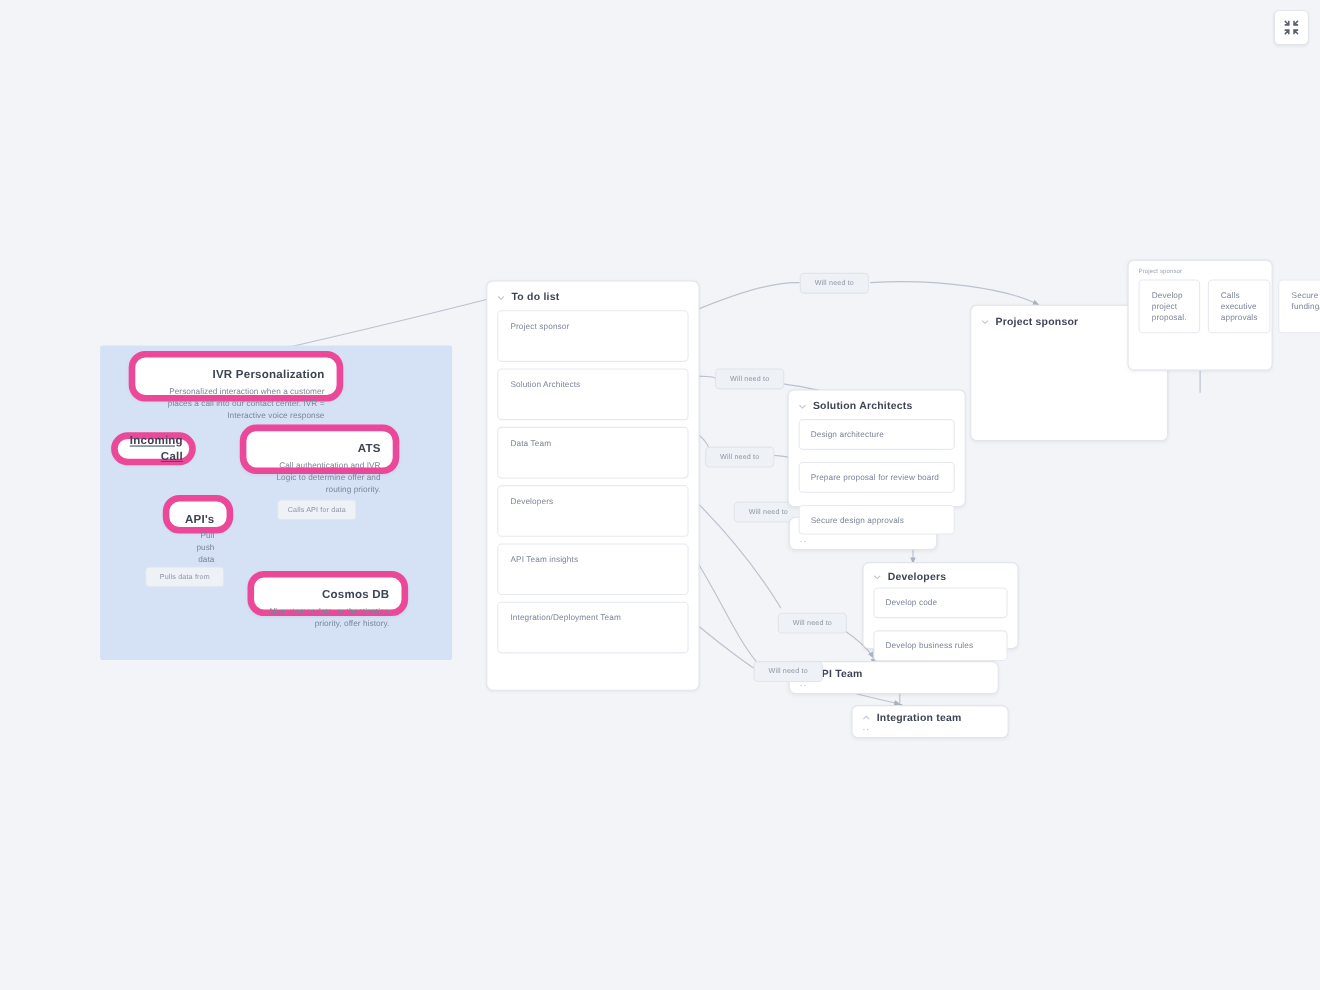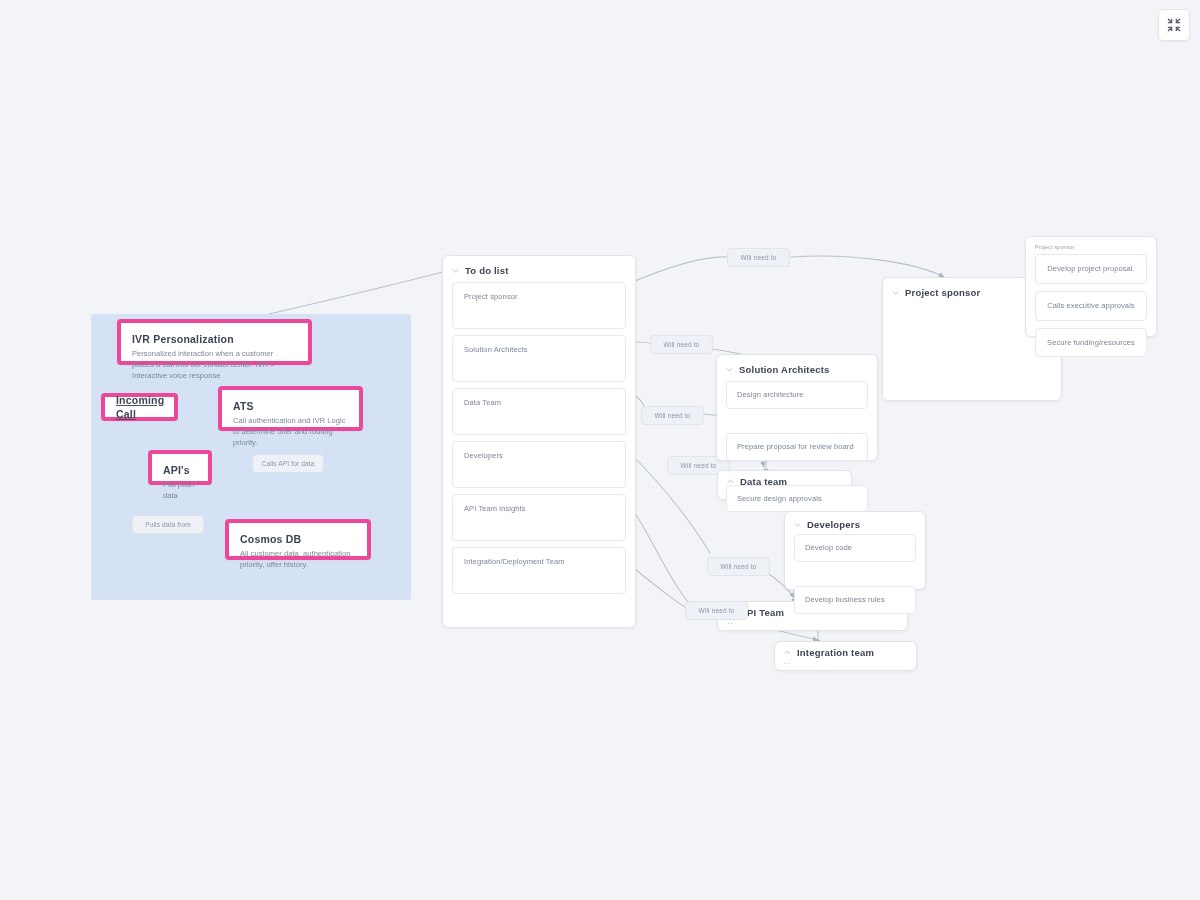--- a/index.html
+++ b/index.html
@@ -40,24 +40,25 @@
   .blue-region {
     position: absolute;
     background: #d5e2f6;
     border-radius: 2px;
   }
 
   
   .card {
     position: absolute;
     background: #ffffff;
-    border: 4px solid #ec4899;
-    border-radius: 4px;
+    border: 6px solid #ec4899;
+    border-radius: 15px;
     box-shadow: 0 1px 2px rgba(40,50,70,.05);
     padding: 9px 11px;
+    text-align: right;
   }
   .card-title {
     font-size: 10.5px;
     font-weight: bold;
     color: #3d4454;
     letter-spacing: .2px;
     line-height: 1.35;
   }
   .card-desc {
     font-size: 7.5px;
@@ -105,21 +106,21 @@
   .panel-title {
     font-size: 9.5px;
     font-weight: bold;
     color: #3d4454;
     letter-spacing: .2px;
   }
   .panel-body {
     padding: 0 9px 9px 9px;
     display: flex;
     flex-direction: column;
-    gap: 24px;
+    gap: 11px;
   }
   .item {
     background: #fff;
     border: 1px solid #e6e9ef;
     border-radius: 4px;
     font-size: 7.5px;
     color: #7c8598;
     padding: 8px 10px;
     letter-spacing: .1px;
     line-height: 1.3;
@@ -138,21 +139,21 @@
 
   
   .mini-head {
     font-size: 5.5px;
     color: #9aa2b1;
     padding: 7px 9px 4px 9px;
     letter-spacing: .1px;
   }
   .mini-body {
     padding: 0 9px 9px 9px;
-    display: flex; flex-direction: column; gap: 7px; align-items: center;
+    display: flex; flex-direction: row; gap: 7px;
   }
   .mini-body .item { font-size: 7.5px; padding: 9px 11px; }
 </style>
 </head>
 <body>
 
 <div id="canvas">
 
   <svg id="edges" viewBox="0 0 1200 900" width="1200" height="900">
     <defs>

